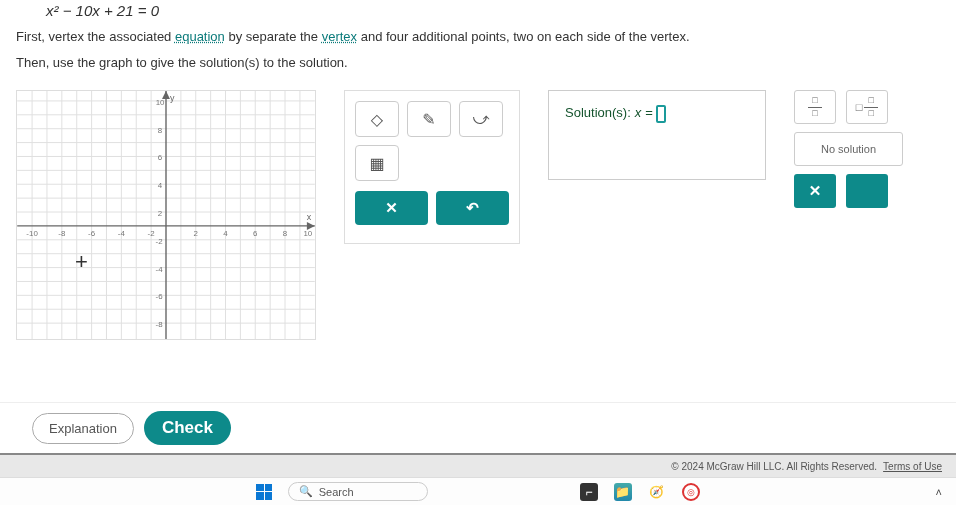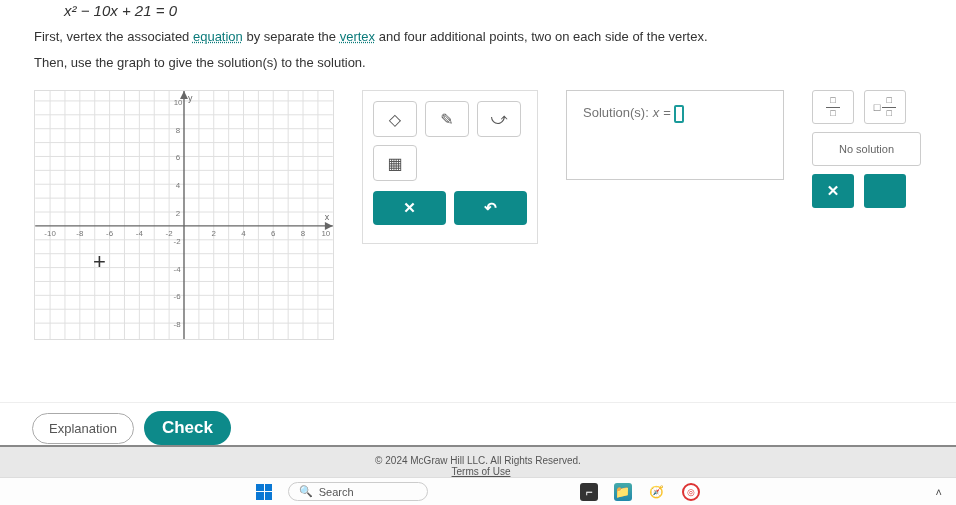--- a/index.html
+++ b/index.html
@@ -1,41 +1,41 @@
 <!DOCTYPE html>
 <html><head>
 <meta charset="utf-8">
 <style>
 * { box-sizing: border-box; margin: 0; padding: 0; }
 body { font-family: Arial, sans-serif; font-size: 13px; color: #333; background: #fff; width: 956px; height: 505px; overflow: hidden; position: relative; }
-.content { padding: 0 34px; }
+.content { padding: 0 16px; }
 .equation { font-style: italic; font-size: 15px; margin: 2px 0 8px 30px; }
 .instructions { font-size: 13px; line-height: 1.5; margin-bottom: 6px; }
 .link { color: #0a7a7a; text-decoration: underline dotted; cursor: pointer; }
 .work-area { display: flex; gap: 28px; margin-top: 18px; align-items: flex-start; }
 .graph-panel { width: 300px; height: 250px; border: 1px solid #ddd; background: #fff; position: relative; }
 .graph-svg { width: 100%; height: 100%; }
 .plus-cursor { position: absolute; left: 58px; top: 158px; font-size: 22px; color: #333; }
 .tool-panel { border: 1px solid #ddd; padding: 10px; width: 176px; background: #fff; }
 .tool-row { display: flex; gap: 8px; margin-bottom: 8px; }
 .tool-btn { width: 44px; height: 36px; border: 1px solid #ccc; border-radius: 4px; background: #fff; display: flex; align-items: center; justify-content: center; cursor: pointer; font-size: 16px; color: #555; }
 .action-btn { flex: 1; height: 34px; background: #0d8a8a; color: #fff; border: none; border-radius: 4px; font-size: 15px; font-weight: bold; cursor: pointer; display: flex; align-items: center; justify-content: center; }
-.solution-panel { border: 1px solid #ccc; padding: 14px 16px; width: 218px; height: 90px; font-size: 13px; color: #737373; display: flex; align-items: flex-start; }
+.solution-panel { border: 1px solid #ccc; padding: 14px 16px; width: 218px; height: 90px; font-size: 13px; color: #14532d; display: flex; align-items: flex-start; }
 .solution-panel .var { font-style: italic; margin: 0 4px; }
 .cursor-box { display: inline-block; width: 10px; height: 18px; border: 2px solid #1a9a9a; border-radius: 2px; vertical-align: middle; margin-left: 3px; }
 .keypad { display: flex; flex-direction: column; gap: 8px; }
 .keypad-row { display: flex; gap: 10px; }
 .keypad-btn { width: 42px; height: 34px; border: 1px solid #ccc; border-radius: 3px; background: #fff; display: flex; align-items: center; justify-content: center; font-size: 11px; color: #666; cursor: pointer; text-align: center; line-height: 1.1; }
 .keypad-btn.teal { background: #0d8a8a; color: #fff; border: none; font-size: 15px; font-weight: bold; }
 .frac-icon { display: flex; flex-direction: column; align-items: center; font-size: 9px; }
 .frac-icon .bar { width: 14px; height: 1px; background: #666; margin: 1px 0; }
 .bottom-bar { display: flex; align-items: center; gap: 10px; padding: 8px 32px; border-top: 1px solid #eee; position: absolute; bottom: 52px; left: 0; right: 0; background: #fff; }
 .btn-explanation { padding: 7px 16px; border: 1px solid #aaa; border-radius: 18px; background: #fff; color: #555; font-size: 13px; cursor: pointer; }
 .btn-check { padding: 7px 18px; border: none; border-radius: 18px; background: #0d8a8a; color: #fff; font-size: 17px; font-weight: bold; cursor: pointer; }
-.footer-strip { position: absolute; bottom: 28px; left: 0; right: 0; height: 32px; background: #e8e8e8; display: flex; align-items: center; justify-content: flex-end; padding: 0 14px; font-size: 10px; color: #555; border-top: 2px solid #888; flex-direction: column; }
+.footer-strip { position: absolute; bottom: 28px; left: 0; right: 0; height: 24px; background: #e8e8e8; display: flex; align-items: center; justify-content: flex-end; padding: 0 14px; font-size: 10px; color: #555; border-top: 2px solid #888; }
 .footer-strip .terms { text-decoration: underline; margin-left: 6px; cursor: pointer; }
 .taskbar { position: absolute; bottom: 0; left: 0; right: 0; height: 28px; background: #fdfdfd; border-top: 1px solid #ddd; display: flex; align-items: center; justify-content: center; gap: 16px; }
 .win-icon { width: 16px; height: 16px; display: grid; grid-template-columns: 1fr 1fr; grid-template-rows: 1fr 1fr; gap: 1px; }
 .win-icon div:nth-child(1){background:#0a78d4}.win-icon div:nth-child(2){background:#0a78d4}.win-icon div:nth-child(3){background:#0a78d4}.win-icon div:nth-child(4){background:#0a78d4}
 .search-pill { display: flex; align-items: center; gap: 6px; border: 1px solid #ccc; border-radius: 14px; padding: 2px 10px; font-size: 11px; color: #555; width: 140px; cursor: text; }
 .tb-icon { width: 18px; height: 18px; border-radius: 3px; display: flex; align-items: center; justify-content: center; font-size: 12px; cursor: pointer; }
 .caret-up { position: absolute; right: 14px; font-size: 11px; color: #444; cursor: pointer; }
 </style>
 </head>
 <body>

